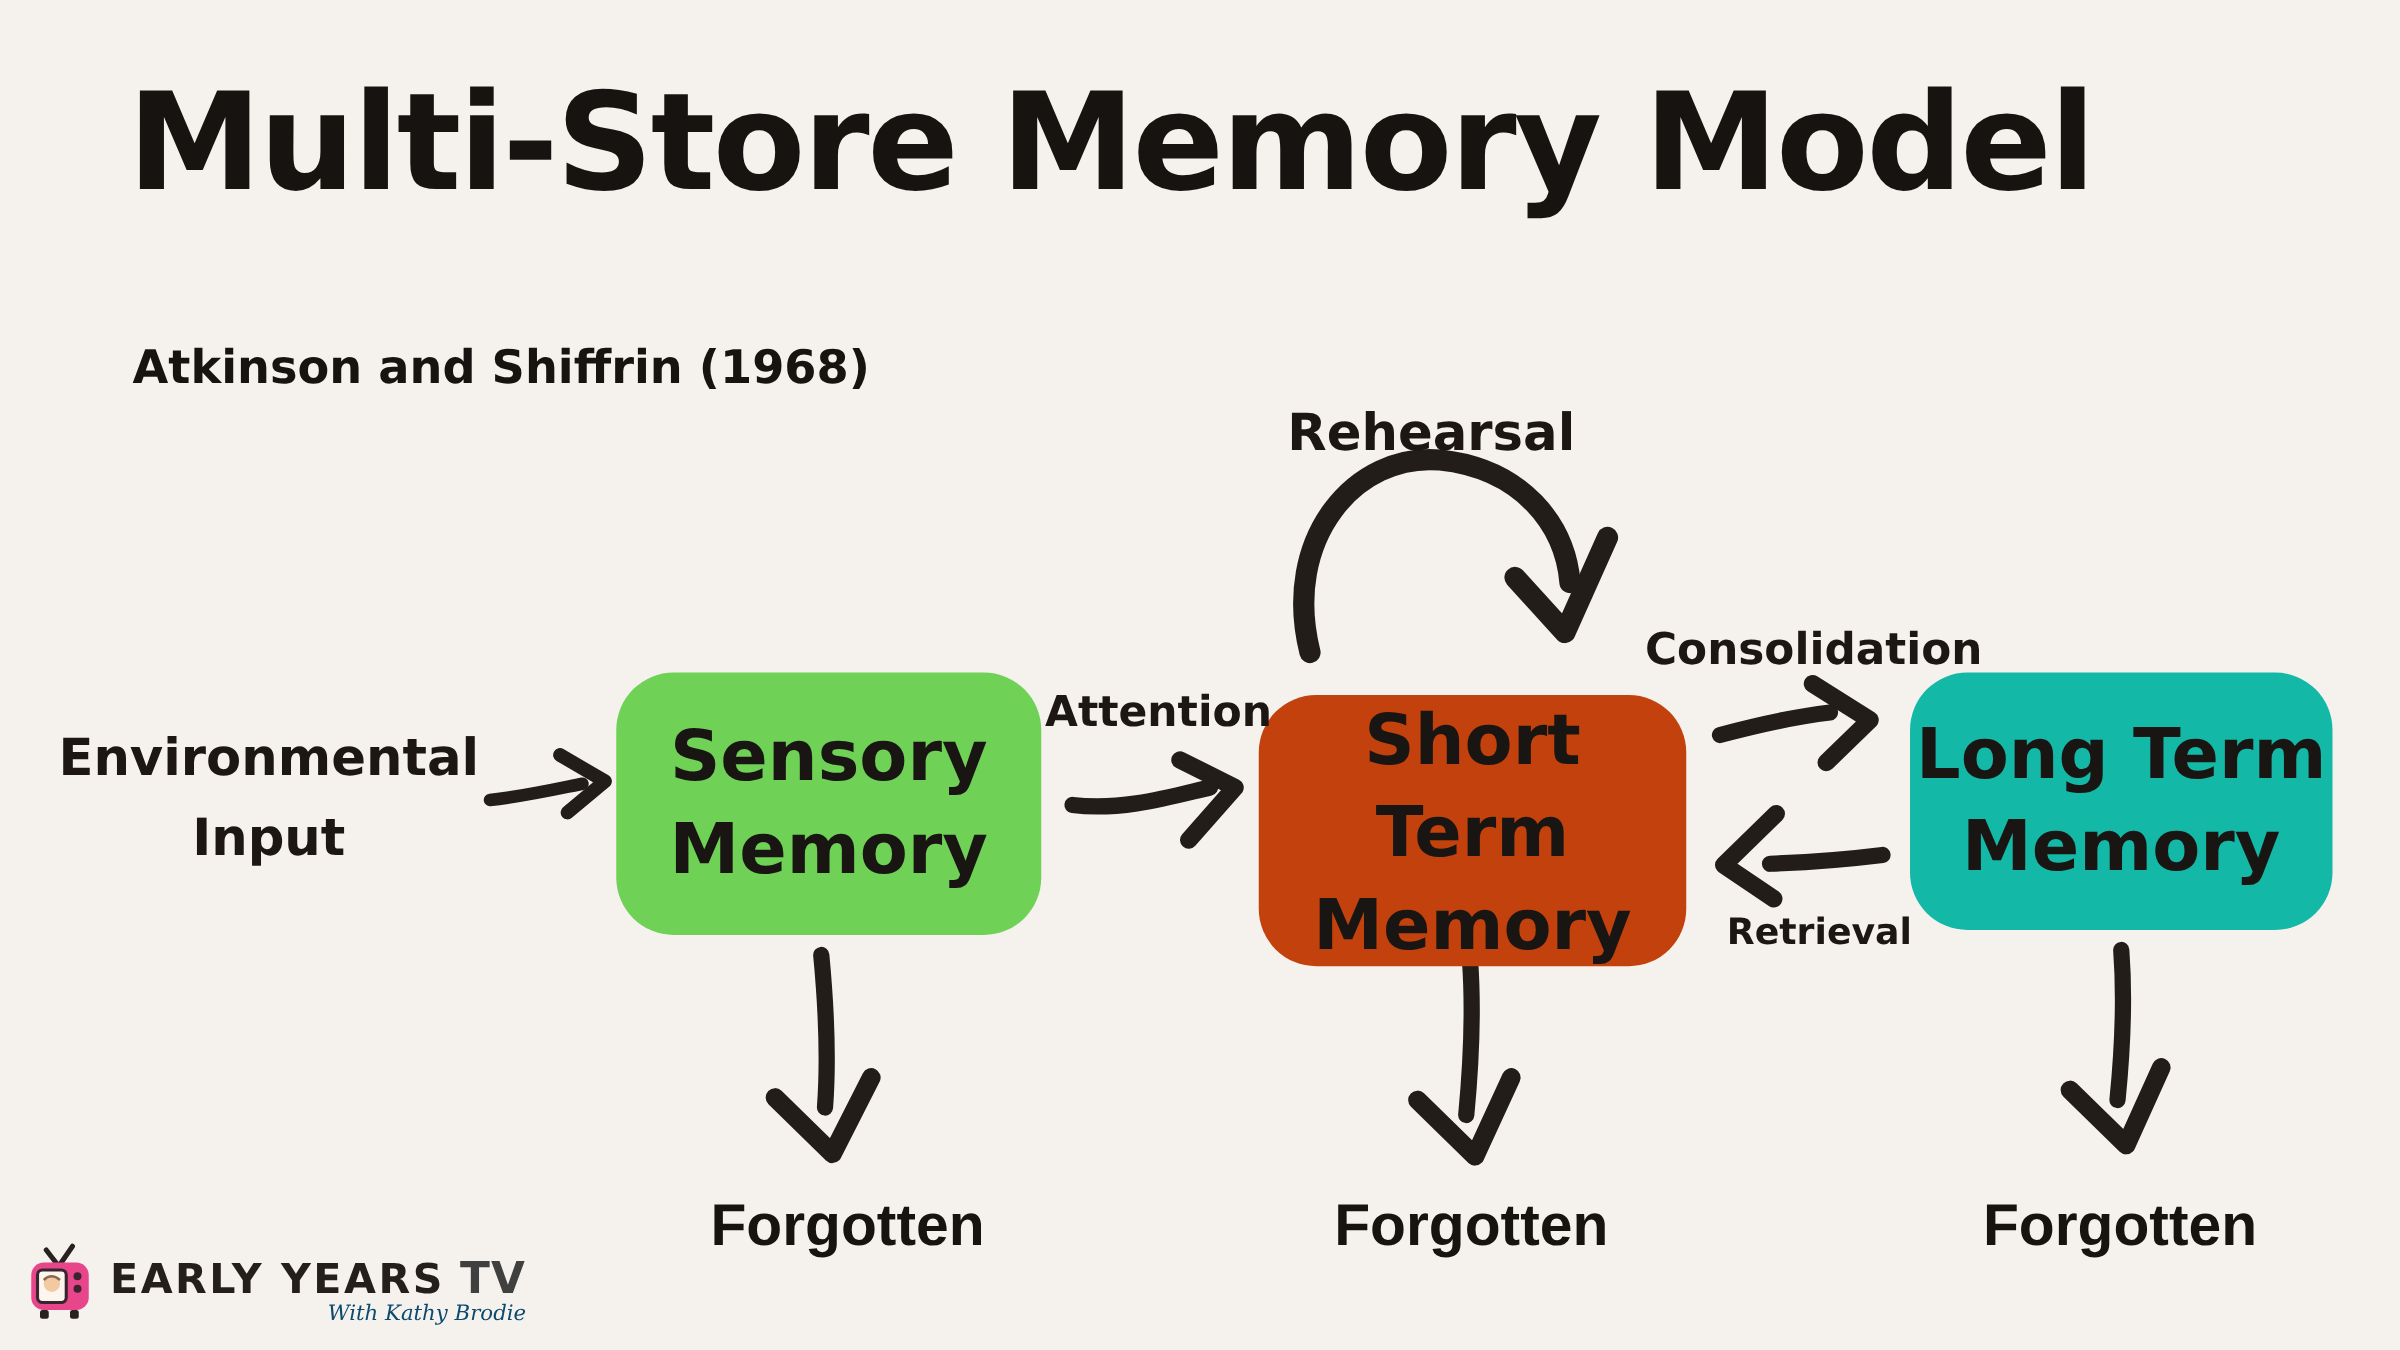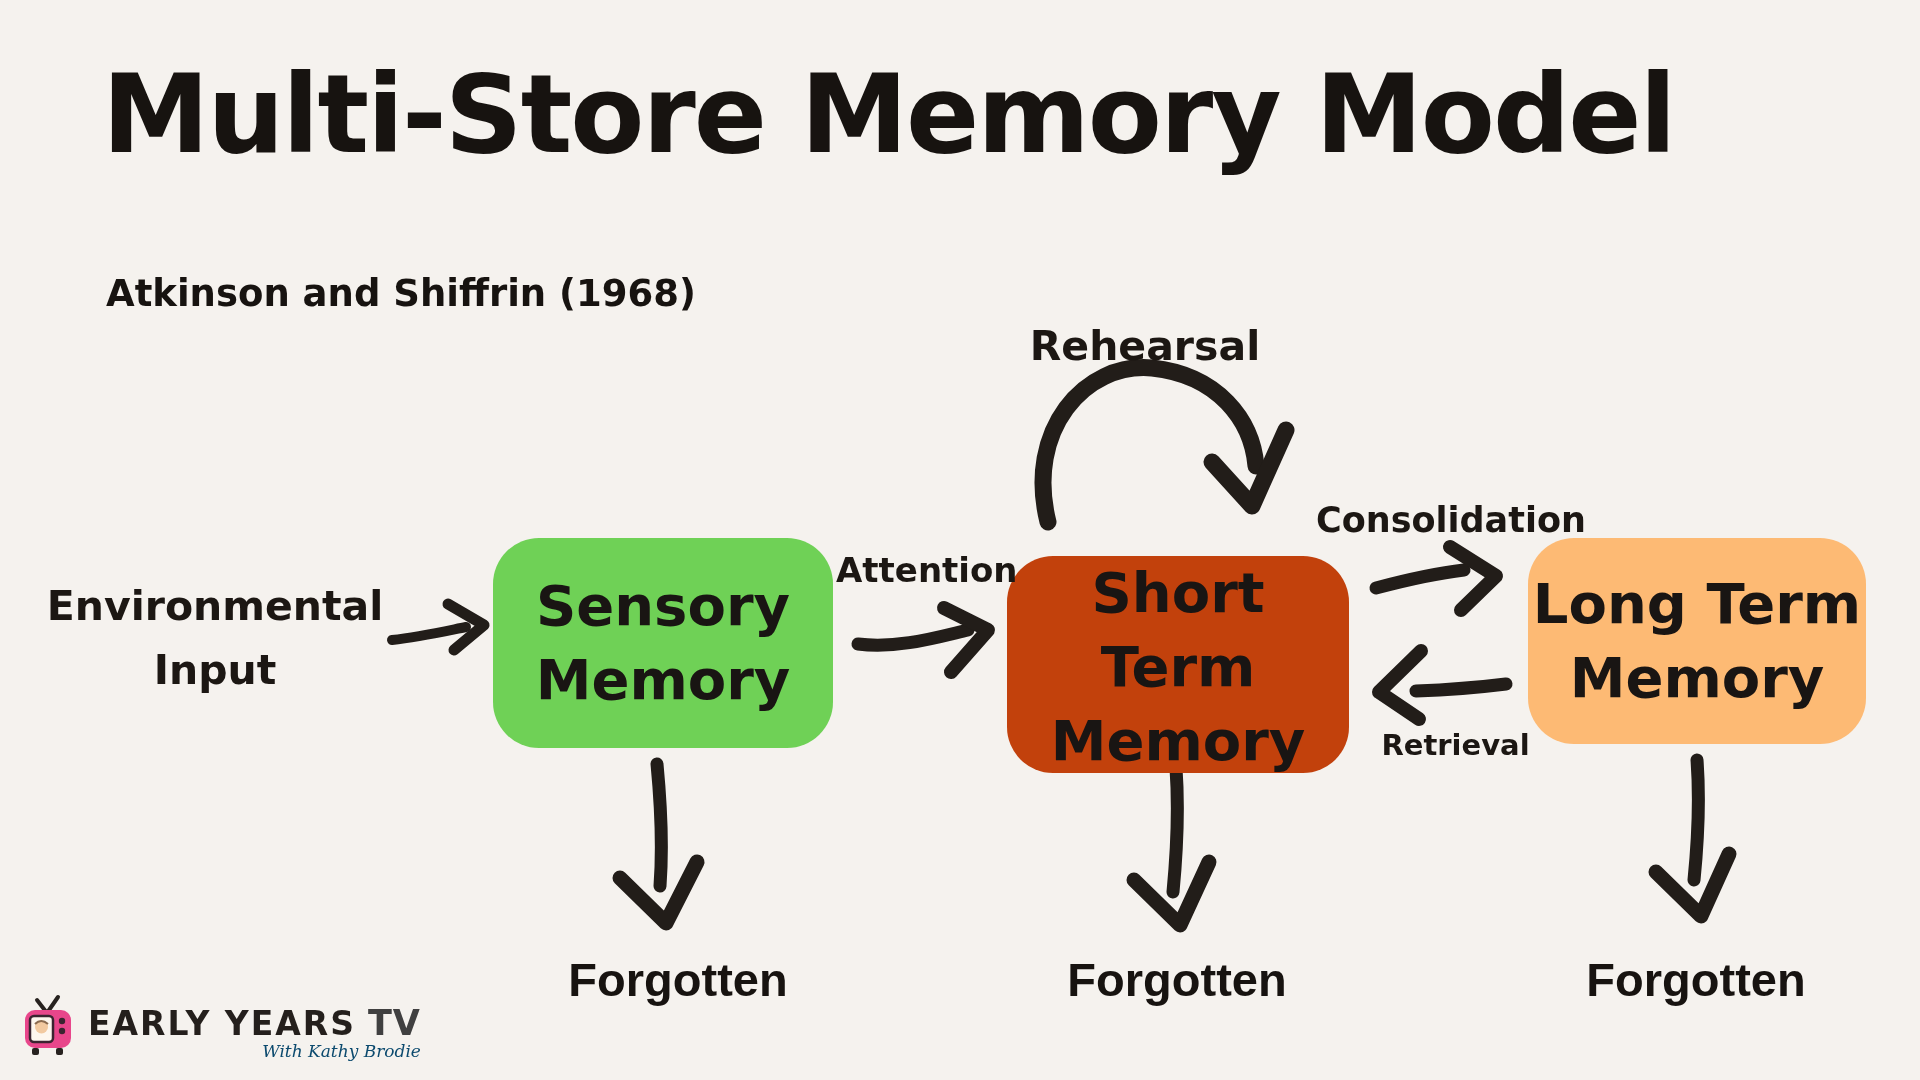--- a/index.html
+++ b/index.html
@@ -115,21 +115,21 @@
   </svg>
 
   <div class="node node-sensory" style="background: rgb(111, 209, 86);">
     <span>Sensory</span>
     <span>Memory</span>
   </div>
   <div class="node node-short" style="background: #c2410c; justify-content: space-between;">
     <span>Short Term</span>
     <span>Memory</span>
   </div>
-  <div class="node node-long" style="background: #fdba74;">
+  <div class="node node-long" style="background: #14b8a6;">
     <span>Long Term</span>
     <span>Memory</span>
   </div>
 
   <div class="flow-label label-input">
     <div>Environmental</div>
     <div>Input</div>
   </div>
   <div class="flow-label label-attention">Attention</div>
   <div class="flow-label label-rehearsal">Rehearsal</div>

